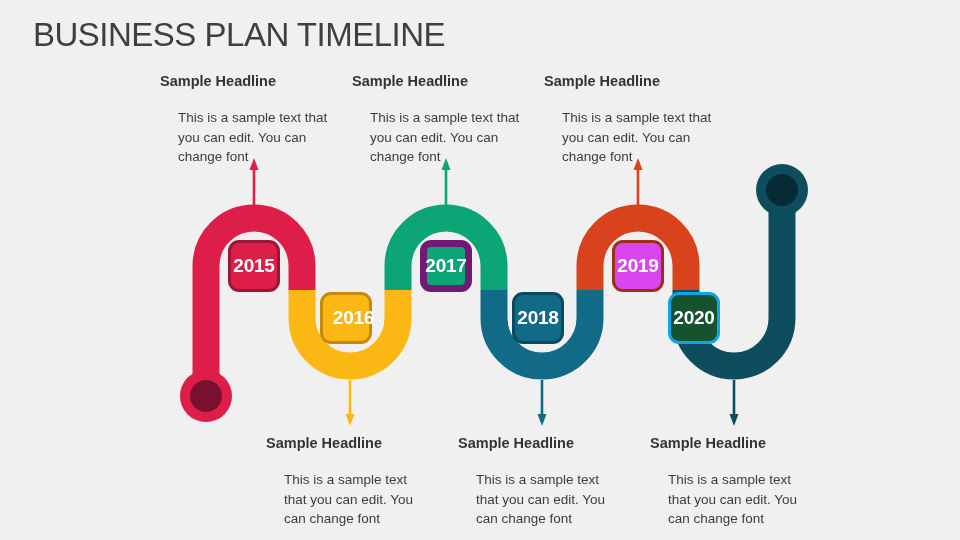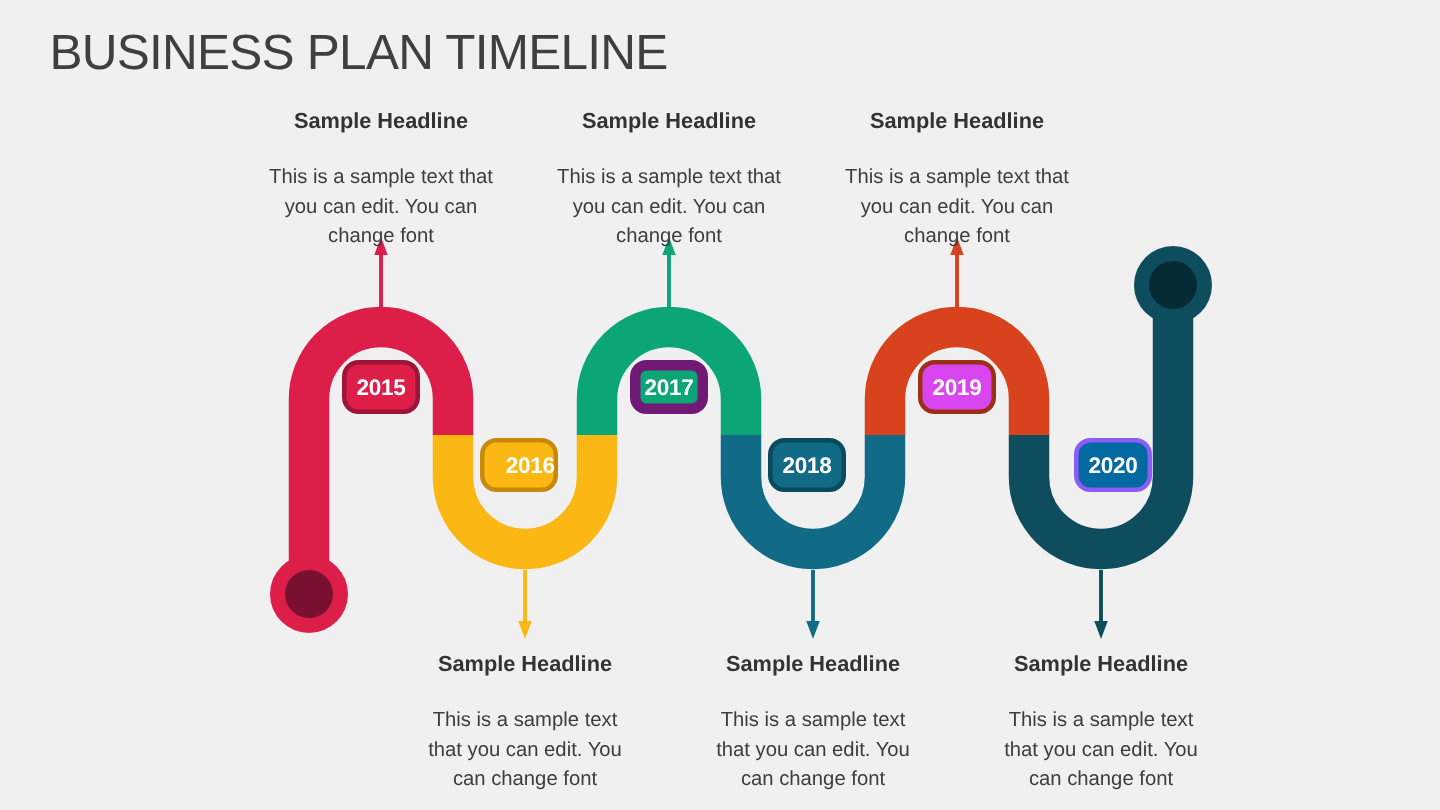--- a/index.html
+++ b/index.html
@@ -15,36 +15,36 @@
   .title{
     position:absolute;left:33px;top:16px;
     font-size:33px;font-weight:normal;
     letter-spacing:-0.5px;
     color:#3f3f3f;
     white-space:nowrap;
   }
 
   svg.timeline{position:absolute;left:0;top:0;width:960px;height:540px;}
 
-  .textblock{position:absolute;text-align:center;}
+  .textblock{position:absolute;}
   .tb-head{
     font-size:14.5px;font-weight:bold;color:#333333;
     margin:0 0 3px 0;line-height:1.2;
   }
   .tb-body{
     font-size:13.5px;color:#3d3d3d;line-height:1.42;margin:18px;
   }
 
   .yearbox{
     position:absolute;
-    width:52px;height:36px;
+    width:52px;height:52px;
     border-radius:11px;
     box-sizing:border-box;
     display:flex;align-items:center;justify-content:center;
-    font-size:15px;font-weight:bold;color:#ffffff;
+    font-size:19px;font-weight:bold;color:#ffffff;
     letter-spacing:-0.2px;
   }
 </style>
 </head>
 <body>
 
 <div id="stage">
 
   <div class="title">BUSINESS PLAN TIMELINE</div>
 
@@ -116,21 +116,21 @@
       <line x1="734" y1="380" x2="734" y2="418" stroke="#0e4d5e" stroke-width="2.6"></line>
       <polygon points="734,426 729.5,414 738.5,414" fill="#0e4d5e"></polygon>
     </g>
   </svg>
 
   <div class="yearbox" style="left:228px;top:240px;background:#dc1e49;border:3px solid #9e1538;">2015</div>
   <div class="yearbox" style="left:320px;top:292px;background:#fbb713;border:3px solid #c8890b;padding-left:15px;">2016</div>
   <div class="yearbox" style="left:420px;top:240px;background:#0ba576;border:7px solid #701a75;">2017</div>
   <div class="yearbox" style="left:512px;top:292px;background:#116a86;border:3px solid #0a4a5e;">2018</div>
   <div class="yearbox" style="left:612px;top:240px;background:#d946ef;border:3px solid #9c2f14;">2019</div>
-  <div class="yearbox" style="left:716px;top:292px;background:#0369a1;border:3px solid #8b5cf6;">2020</div>
+  <div class="yearbox" style="left:668px;top:292px;background:#14532d;border:3px solid #0ea5e9;">2020</div>
 
   <div class="textblock" style="left:160px;top:73px;width:188px;">
     <p class="tb-head">Sample Headline</p>
     <p class="tb-body">This is a sample text that you can edit. You can change font</p>
   </div>
 
   <div class="textblock" style="left:352px;top:73px;width:188px;">
     <p class="tb-head">Sample Headline</p>
     <p class="tb-body">This is a sample text that you can edit. You can change font</p>
   </div>

